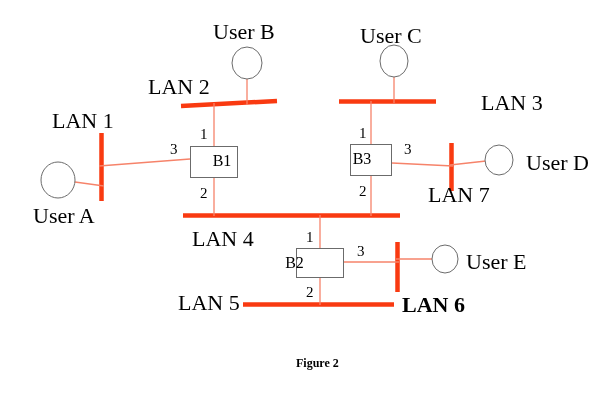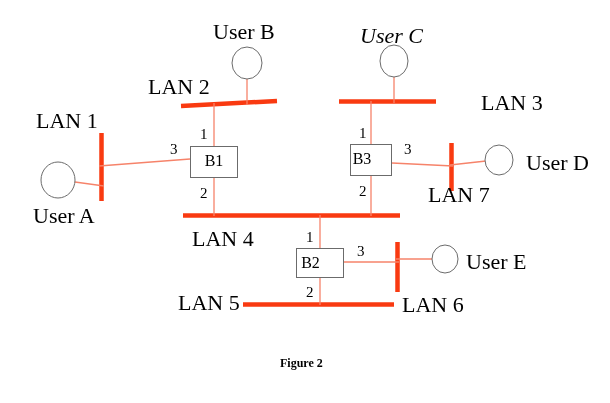--- a/index.html
+++ b/index.html
@@ -132,45 +132,45 @@
 
     <ellipse cx="394" cy="61" rx="14" ry="16" fill="#ffffff" stroke="#6b6b6b" stroke-width="1"></ellipse>
 
     <ellipse cx="499" cy="160" rx="14" ry="15" fill="#ffffff" stroke="#6b6b6b" stroke-width="1"></ellipse>
 
     <ellipse cx="445" cy="259" rx="13" ry="14" fill="#ffffff" stroke="#6b6b6b" stroke-width="1"></ellipse>
   </svg>
 
   <div class="overlay-layer">
 
-    <span class="lbl" style="left:36px; top:110px;">LAN 1</span>
+    <span class="lbl" style="left:52px; top:110px;">LAN 1</span>
     <span class="lbl" style="left:148px; top:76px;text-align:right;">LAN 2</span>
     <span class="lbl" style="left:441px; top:92px;margin-left:40px;">LAN 3</span>
     <span class="lbl" style="left:172px; top:228px;margin-left:20px;">LAN 4</span>
     <span class="lbl" style="left:178px; top:292px;">LAN 5</span>
-    <span class="lbl" style="left:402px; top:294px;">LAN 6</span>
+    <span class="lbl" style="left:402px; top:294px;font-weight:bold;">LAN 6</span>
     <span class="lbl" style="left:428px; top:184px;">LAN 7</span>
 
-    <span class="bridge-lbl" style="left:190px; top:153px; width:48px;">B1</span>
-    <span class="bridge-lbl" style="left:296px; top:255px; width:29px;">B2</span>
+    <span class="bridge-lbl" style="left:198px; top:153px; width:48px;">B1</span>
+    <span class="bridge-lbl" style="left:280px; top:255px; width:29px;">B2</span>
     <span class="bridge-lbl" style="left:350px; top:151px; width:24px;">B3</span>
 
     <span class="port-lbl" style="left:200px; top:127px;">1</span>
     <span class="port-lbl" style="left:200px; top:186px;">2</span>
     <span class="port-lbl" style="left:170px; top:142px;">3</span>
 
     <span class="port-lbl" style="left:306px; top:230px;">1</span>
     <span class="port-lbl" style="left:306px; top:285px;">2</span>
     <span class="port-lbl" style="left:357px; top:244px;">3</span>
 
     <span class="port-lbl" style="left:359px; top:126px;">1</span>
     <span class="port-lbl" style="left:359px; top:184px;">2</span>
     <span class="port-lbl" style="left:404px; top:142px;">3</span>
 
     <span class="lbl" style="left:33px; top:205px;">User A</span>
     <span class="lbl" style="left:213px; top:21px;">User B</span>
-    <span class="lbl" style="left:360px; top:25px;font-style:italic;">User C</span>
+    <span class="lbl" style="left:360px; top:25px;">User C</span>
     <span class="lbl" style="left:526px; top:152px;">User D</span>
     <span class="lbl" style="left:466px; top:251px;">User E</span>
 
-    <span class="caption" style="left:280px; top:357px;">Figure 2</span>
+    <span class="caption" style="left:296px; top:357px;">Figure 2</span>
   </div>
 </div>
 
 </body></html>

